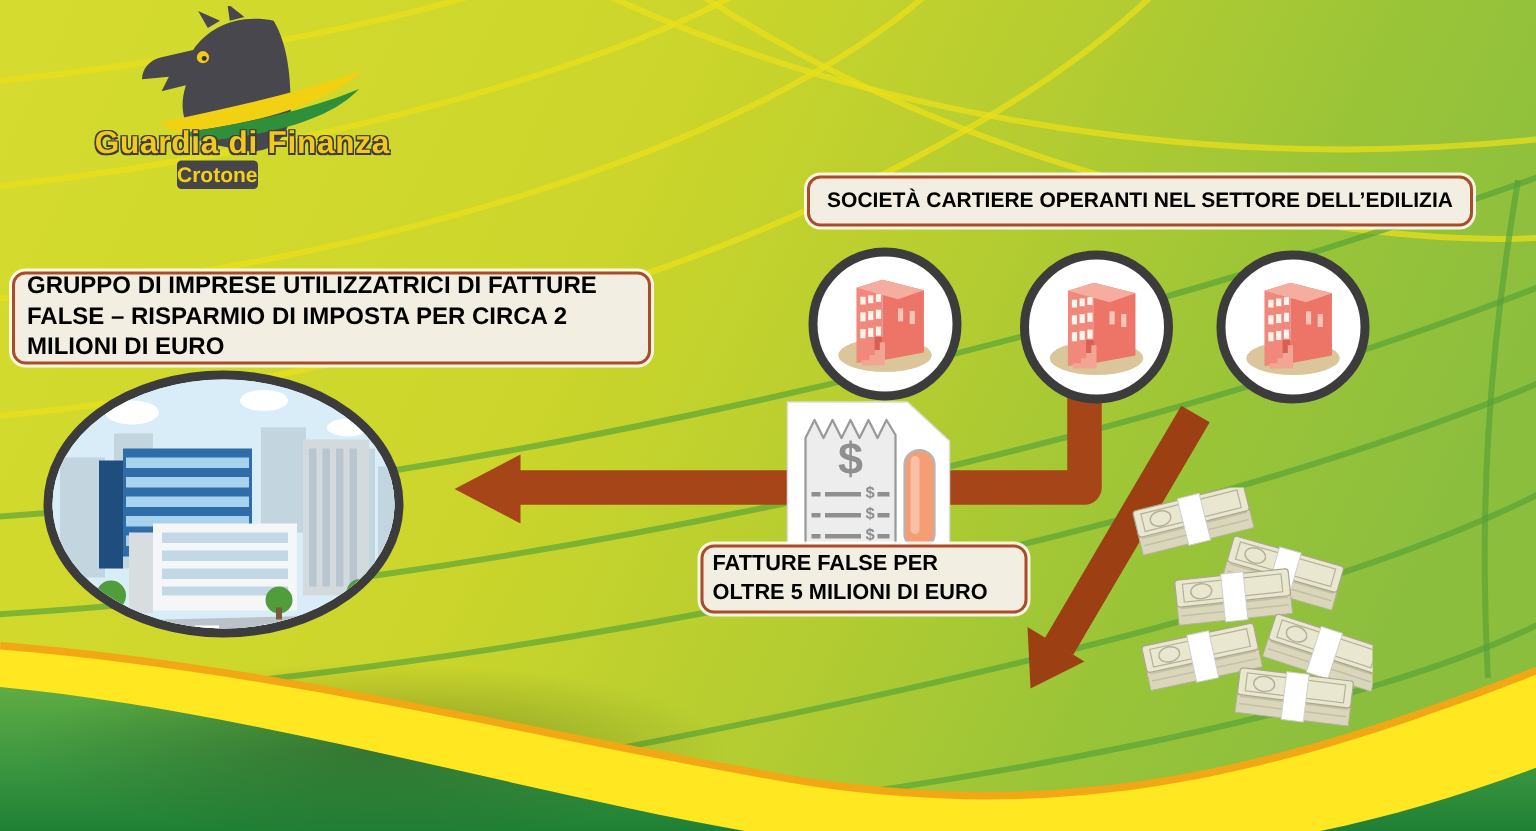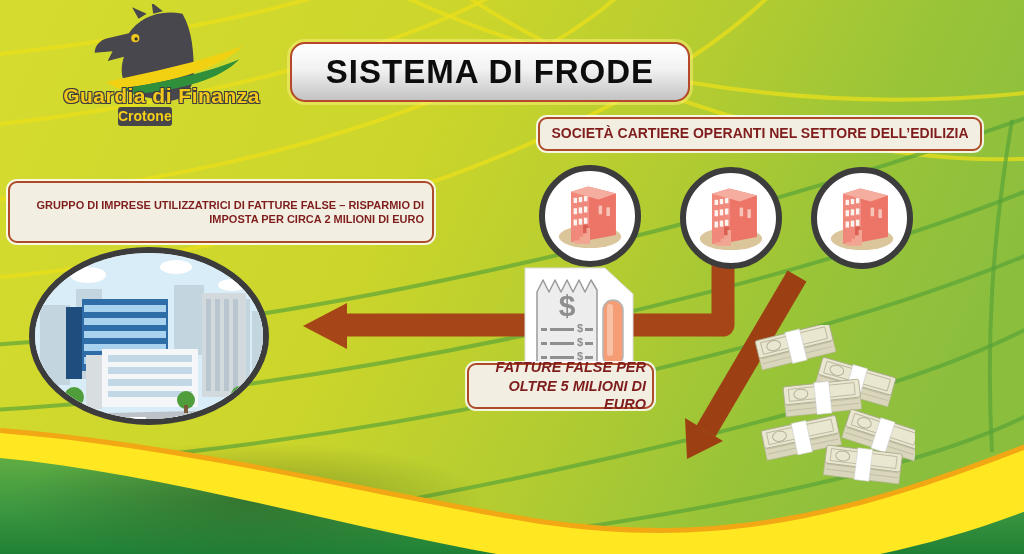--- a/index.html
+++ b/index.html
@@ -8,21 +8,21 @@
     font-family:"Liberation Sans",sans-serif;
     background:linear-gradient(115deg,#d6dc2f 0%,#cbd52b 38%,#b3cc31 58%,#99c438 74%,#8cbe3e 88%);
   }
   .abs{position:absolute;}
   svg{display:block;}
   
   .box{
     position:absolute;box-sizing:border-box;
     background:#f2efe2;border:2px solid #ad4a2a;border-radius:9px;
     box-shadow:0 0 0 2px rgba(255,255,255,.85);
-    color:#7f1d1d;font-weight:bold;text-align:right;
+    color:#000000;font-weight:bold;text-align:left;
     display:flex;align-items:center;justify-content:center;
     z-index:6;line-height:1.28;
   }
   .title-box{
     position:absolute;left:290px;top:42px;width:400px;height:60px;box-sizing:border-box;
     background:linear-gradient(#ffffff 0%,#f2f2f2 45%,#c3c3c3 100%);
     border:2px solid #b5472a;border-radius:15px;
     box-shadow:0 0 0 3px rgba(250,238,120,.55);
     display:flex;align-items:center;justify-content:center;
     color:#0d0d0d;font-weight:bold;font-size:33px;letter-spacing:1px;
@@ -112,23 +112,20 @@
       <polygon fill="#47474d" points="114,12 112,-2 126,9"></polygon>
       <circle cx="92" cy="42" r="5" fill="#f2c81c"></circle>
       <circle cx="93" cy="43" r="2" fill="#2e2e2e"></circle>
       <path fill="#f2d113" d="M56 96 C110 84 170 72 224 52 C192 82 130 98 70 104 Z"></path>
       <path fill="#2f8f3a" d="M76 104 C130 96 182 84 220 68 C198 92 150 106 90 111 Z"></path>
     </svg>
     <div class="logo-org">Guardia di Finanza</div>
     <div class="logo-unit">Crotone</div>
   </div>
 
-  <div class="title-box">
-    <span>SISTEMA DI FRODE</span>
-  </div>
 
   <div class="box" style="left:538px;top:117px;width:444px;height:34px;font-size:14px;white-space:nowrap;">SOCIETÀ CARTIERE OPERANTI NEL SETTORE DELL’EDILIZIA</div>
 
   <div class="shell-circle" style="left:539px;top:165px;">
     <svg width="90" height="90" viewBox="0 0 104 104">
       <ellipse cx="52" cy="76" rx="36" ry="13" fill="#dbc69c"></ellipse>
       <polygon points="30,24 50,18 50,80 30,82" fill="#f0897b"></polygon>
       <polygon points="50,18 82,26 82,74 50,80" fill="#ec7568"></polygon>
       <polygon points="30,24 50,18 82,26 62,33" fill="#f5ada0"></polygon>
       <g fill="#fdf3ee">
@@ -188,21 +185,21 @@
           <rect x="39" y="55" width="4" height="7"></rect>
           <rect x="45" y="54" width="4" height="7"></rect>
       </g>
       <rect x="62" y="40" width="4" height="10" fill="#f8c4b8"></rect>
         <rect x="71" y="42" width="4" height="10" fill="#f8c4b8"></rect>
       <rect x="44" y="62" width="6" height="13" fill="#d95f52"></rect>
       <path d="M52 66 L52 84 L34 84 L34 80 L40 80 L40 76 L44 76 L44 72 L48 72 L48 66 Z" fill="#f3a593"></path>
     </svg>
   </div>
 
-  <div class="box" style="left:8px;top:181px;width:426px;height:62px;font-size:11px;padding:2px 8px;">GRUPPO DI IMPRESE UTILIZZATRICI DI FATTURE FALSE – RISPARMIO DI IMPOSTA PER CIRCA 2 MILIONI DI EURO</div>
+  <div class="box" style="left:8px;top:181px;width:426px;height:62px;font-size:16px;padding:2px 8px;">GRUPPO DI IMPRESE UTILIZZATRICI DI FATTURE FALSE – RISPARMIO DI IMPOSTA PER CIRCA 2 MILIONI DI EURO</div>
 
   <div class="ellipse-wrap">
     <svg width="248" height="184" viewBox="0 0 248 184">
       <defs>
           <clipPath id="cityClip">
             <ellipse cx="123" cy="91" rx="114" ry="83"></ellipse>
           </clipPath>
         </defs>
       <ellipse cx="123" cy="91" rx="117" ry="86" fill="#ffffff" stroke="#3c3c3c" stroke-width="6"></ellipse>
       <g clip-path="url(#cityClip)">
@@ -343,16 +340,16 @@
         <line x1="2" y1="19" x2="74" y2="19" stroke="#c2bfa4"></line>
           <line x1="2" y1="24" x2="74" y2="24" stroke="#c2bfa4"></line>
         <rect x="0" y="0" width="76" height="18" rx="2" fill="#e9e7d0" stroke="#a9a68c" stroke-width=".8"></rect>
         <rect x="5" y="3" width="66" height="12" fill="none" stroke="#b4b198" stroke-width=".8"></rect>
         <ellipse cx="17" cy="9" rx="7" ry="5" fill="none" stroke="#b4b198"></ellipse>
         <rect x="31" y="-1" width="15" height="32" fill="#ffffff" stroke="#cccccc" stroke-width=".6"></rect>
       </g>
     </svg>
   </div>
 
-  <div class="box" style="left:467px;top:363px;width:187px;height:46px;font-size:14.5px;padding:2px 6px;font-style:italic;">FATTURE FALSE PER OLTRE 5 MILIONI DI EURO</div>
+  <div class="box" style="left:467px;top:363px;width:218px;height:46px;font-size:14.5px;padding:2px 6px;">FATTURE FALSE PER OLTRE 5 MILIONI DI EURO</div>
 
 
 </div>
 
 </body></html>

